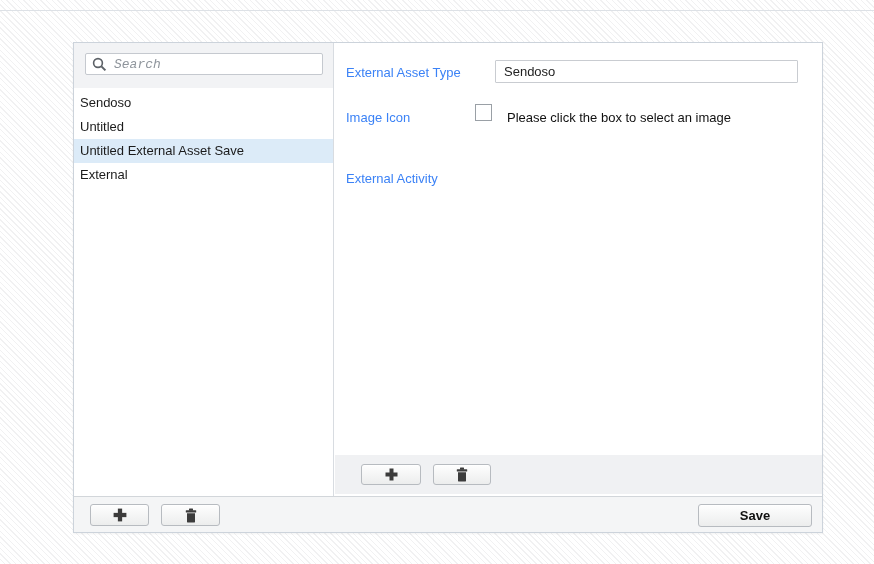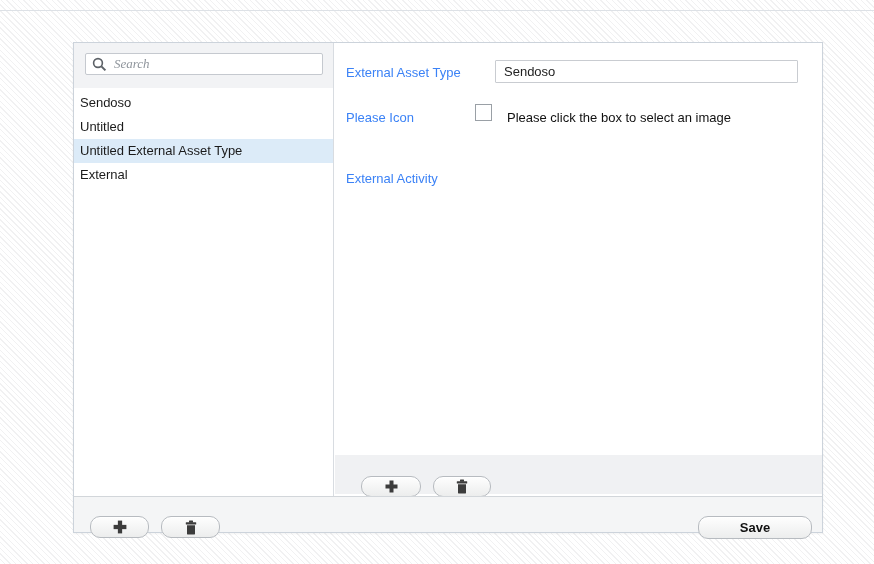--- a/index.html
+++ b/index.html
@@ -34,21 +34,21 @@
     display: flex; align-items: center;
     width: 238px; height: 22px;
     background: #ffffff;
     border: 1px solid #c5c9cf;
     border-radius: 2px;
     padding: 0 6px;
   }
   .search-box svg { flex: 0 0 auto; margin-right: 7px; }
   .search-box input {
     border: none; outline: none; width: 100%; height: 18px;
-    font-family: Liberation Serif, serif; font-size: 13px; color: #ec4899;
+    font-family: Liberation Mono, monospace; font-size: 13px; color: #ec4899;
     background: transparent;
   }
   .search-box input::placeholder { color: #8f959c; font-style: italic; }
   .asset-list { padding-top: 3px; }
   .asset-row {
     height: 24px; line-height: 24px; padding-left: 6px;
     cursor: default; white-space: nowrap;
   }
   .asset-row.selected { background: #dcebf8; }
   
@@ -78,25 +78,24 @@
   .activity-item { padding: 6px 7px 0 7px; }
   .activity-footer {
     position: absolute; left: 0; top: 412px; width: 487px; height: 39px;
     background: #f0f1f3;
   }
   
   .gray-btn {
     position: absolute;
     background: linear-gradient(#fefefe, #eceded);
     border: 1px solid #b7bbc0;
-    border-radius: 10px;
+    border-radius: 3px;
     display: flex; align-items: center; justify-content: center;
     cursor: pointer;
     box-shadow: inset 0 1px 0 #ffffff;
-    margin-top: 12px;
   }
   .activity-footer .add-btn    { left: 26px; top: 9px; width: 60px; height: 21px; }
   .activity-footer .delete-btn { left: 98px; top: 9px; width: 58px; height: 21px; }
   
   .bottom-toolbar {
     position: absolute; left: 0; top: 453px; width: 748px; height: 36px;
     background: #f4f5f6; border-top: 1px solid #d2d6da;
   }
   .bottom-toolbar .add-btn    { left: 16px; top: 7px; width: 59px; height: 22px; }
   .bottom-toolbar .delete-btn { left: 87px; top: 7px; width: 59px; height: 22px; }
@@ -119,30 +118,30 @@
         <svg width="15" height="15" viewBox="0 0 15 15">
           <circle cx="6" cy="6" r="4.4" fill="none" stroke="#5c6167" stroke-width="1.6"></circle>
           <line x1="9.4" y1="9.4" x2="13.4" y2="13.4" stroke="#5c6167" stroke-width="2"></line>
         </svg>
         <input type="text" placeholder="Search" style="">
       </div>
     </div>
     <div class="asset-list">
       <div class="asset-row">Sendoso</div>
       <div class="asset-row">Untitled</div>
-      <div class="asset-row selected">Untitled External Asset Type</div>
+      <div class="asset-row selected">Untitled External Asset Save</div>
       <div class="asset-row">External</div>
     </div>
   </div>
 
   <div class="right-pane">
     <span class="field-label lbl-asset-type">External Asset Type</span>
     <input class="asset-type-input" type="text" value="Sendoso" style="">
 
-    <span class="field-label lbl-image-icon">Please Icon</span>
+    <span class="field-label lbl-image-icon">Image Icon</span>
     <span class="image-checkbox"></span>
     <span class="image-hint">Please click the box to select an image</span>
 
     <span class="field-label lbl-activity">External Activity</span>
 
     <div class="activity-footer">
       <button class="gray-btn add-btn">
         <svg width="15" height="15" viewBox="0 0 15 15">
           <rect x="5.5" y="1.5" width="4" height="12" fill="#3c3c3c"></rect>
           <rect x="1.5" y="5.5" width="12" height="4" fill="#3c3c3c"></rect>

